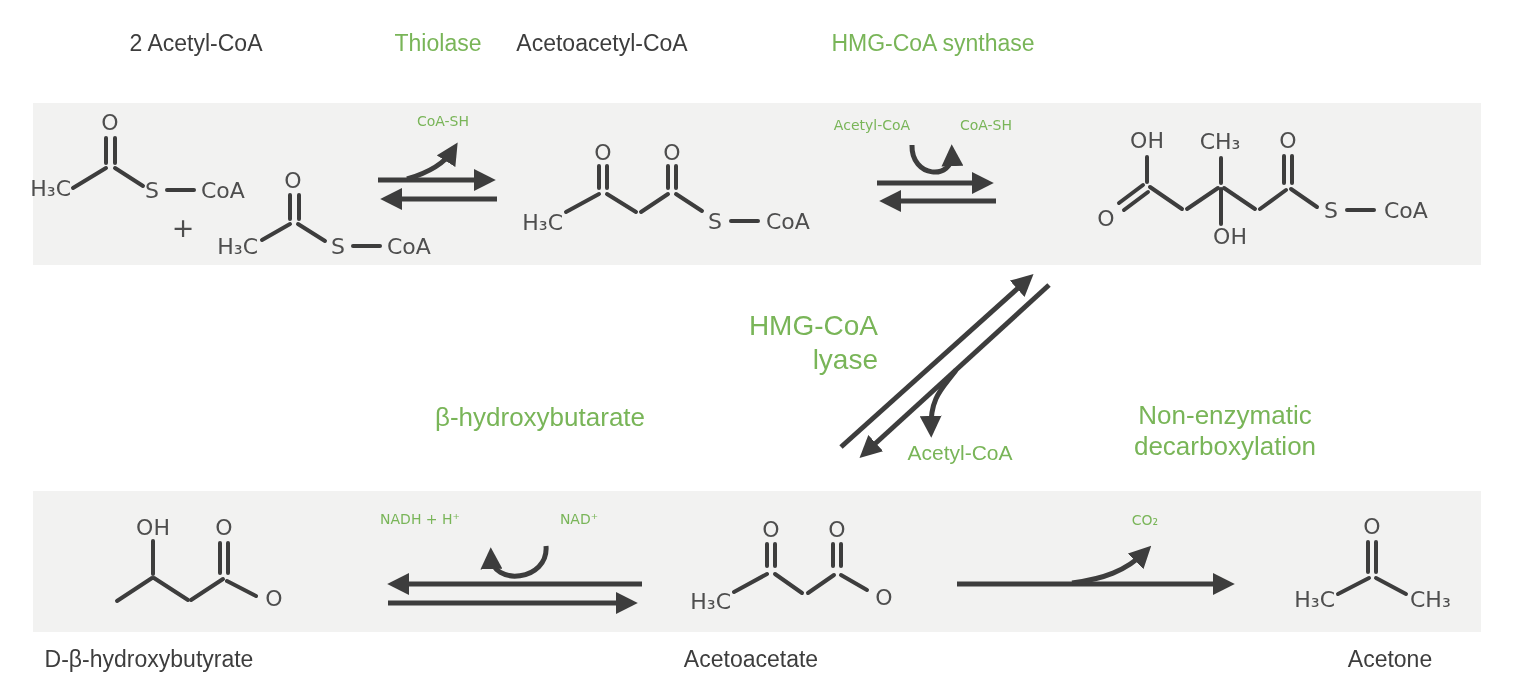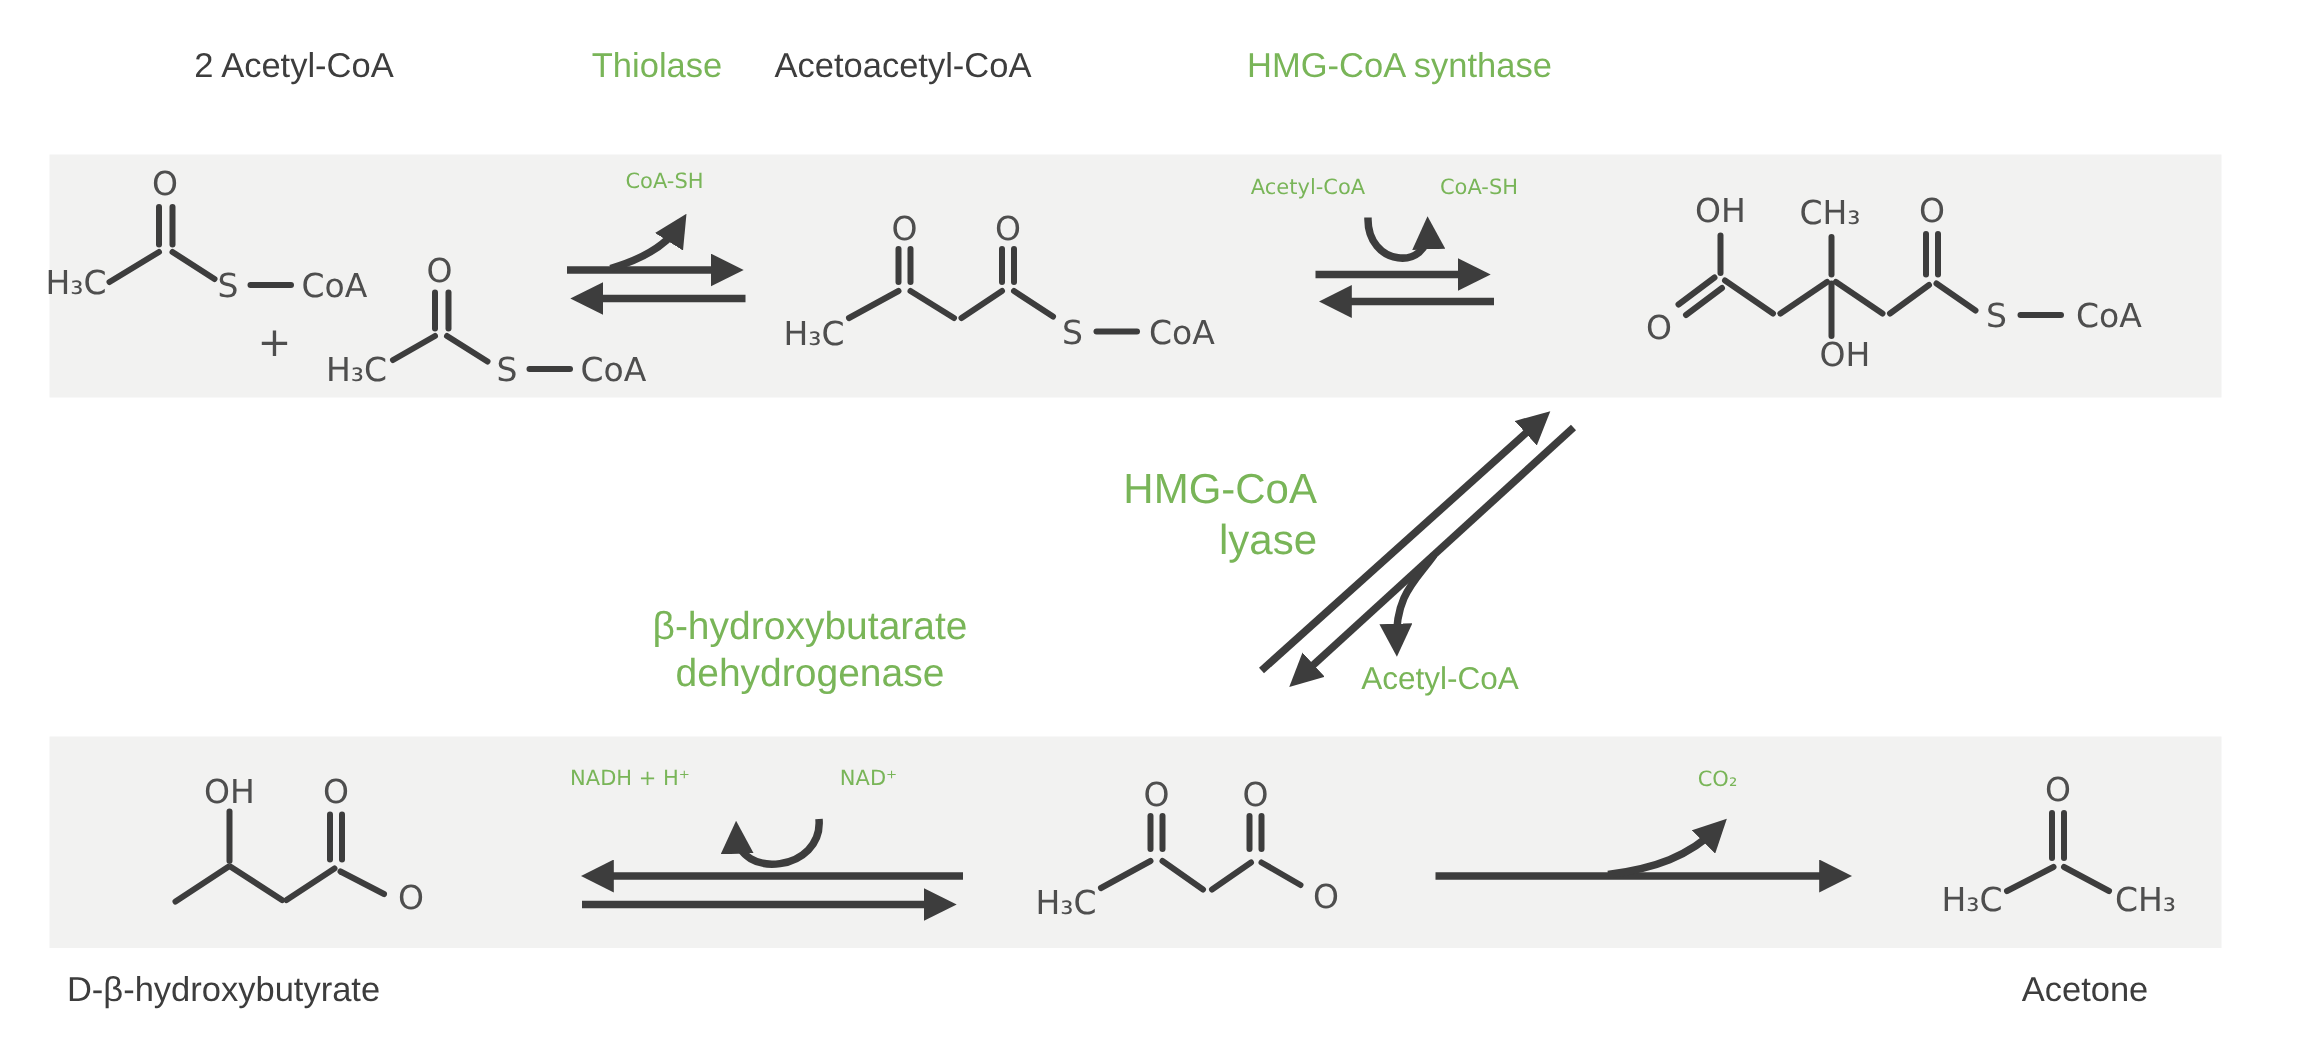--- a/index.html
+++ b/index.html
@@ -181,24 +181,28 @@
   <div class="lbl f20 center green" style="left:443px;top:113px;">CoA-SH</div>
   <div class="lbl f20 center green" style="left:872px;top:117px;">Acetyl-CoA</div>
   <div class="lbl f20 center green" style="left:986px;top:117px;">CoA-SH</div>
 
   <div class="lbl f28 green right-align" style="right:658px;top:309px;">
     <div>HMG-CoA</div>
     <div>lyase</div>
   </div>
   <div class="lbl f26 center green" style="left:502px;top:402px;">
     <div>β-hydroxybutarate</div>
-    <div>dehydrogenase</div>
+  </div>
+  <div class="lbl f26 center green" style="left:1187px;top:400px;">
+    <div>Non-enzymatic</div>
+    <div>decarboxylation</div>
   </div>
   <div class="lbl f21 center green" style="left:960px;top:441px;">Acetyl-CoA</div>
 
   <div class="lbl f20 center green" style="left:420px;top:511px;">NADH + H⁺</div>
   <div class="lbl f20 center green" style="left:579px;top:511px;">NAD⁺</div>
   <div class="lbl f20 center green" style="left:1145px;top:512px;">CO₂</div>
 
   <div class="lbl f27 center" style="left:149px;top:643px;">D-β-hydroxybutyrate</div>
+  <div class="lbl f27 center" style="left:751px;top:643px;">Acetoacetate</div>
   <div class="lbl f27 center" style="left:1390px;top:643px;">Acetone</div>
 
 </div>
 
 </body></html>

